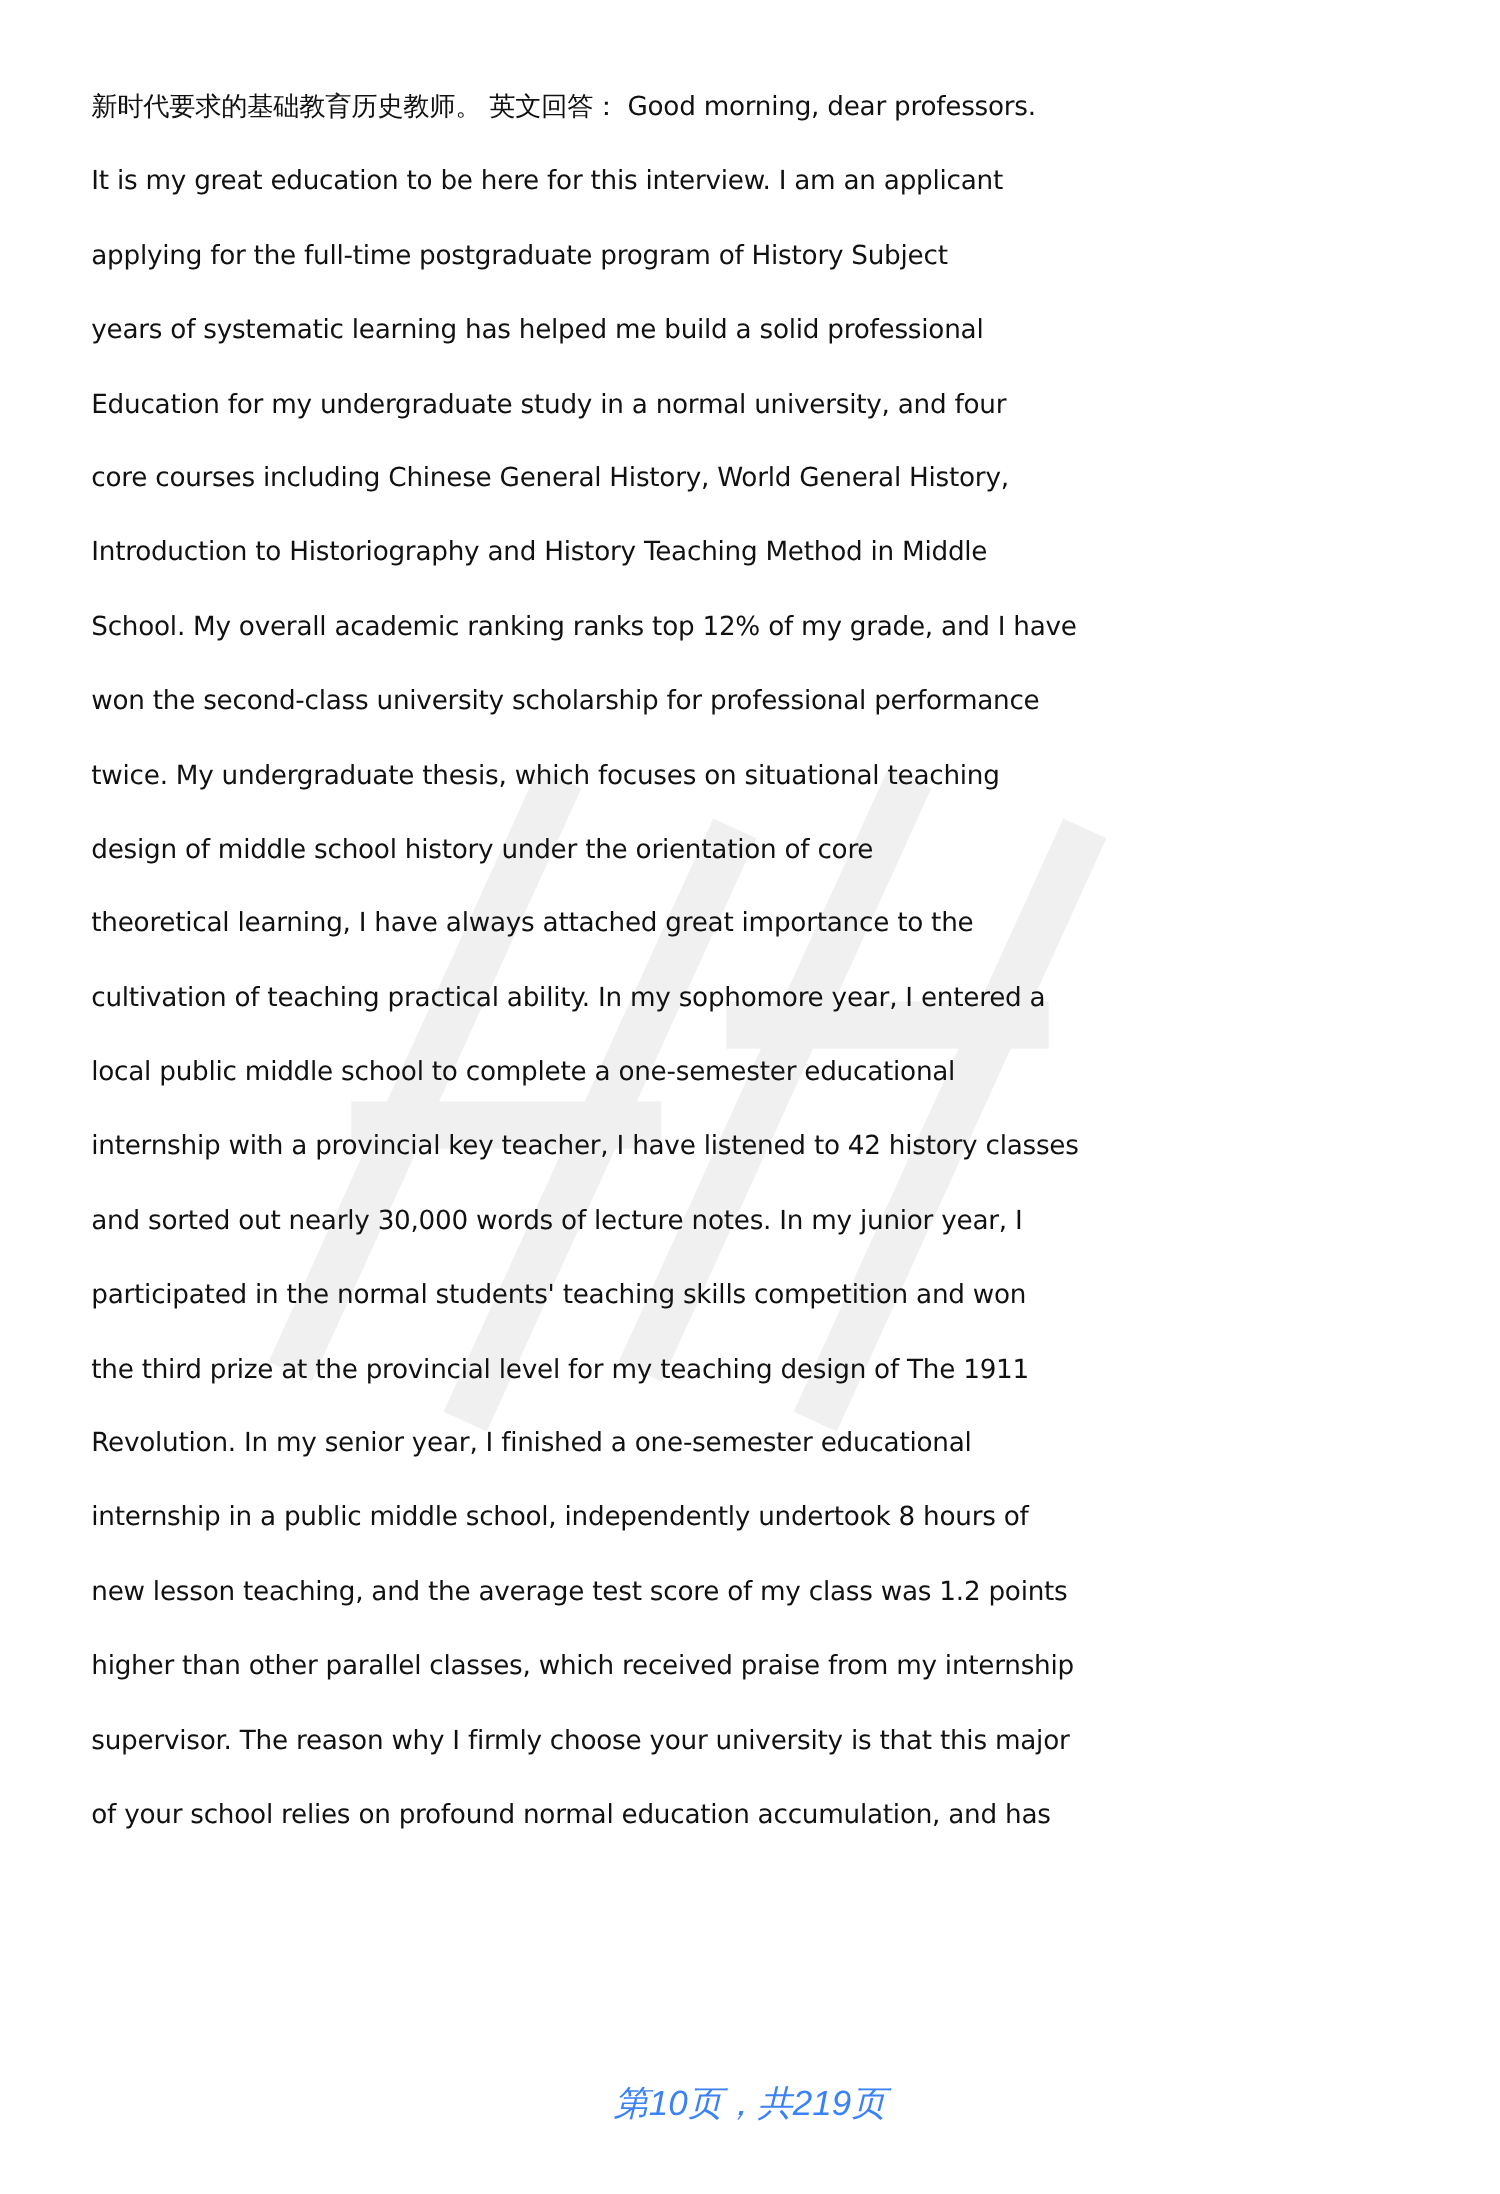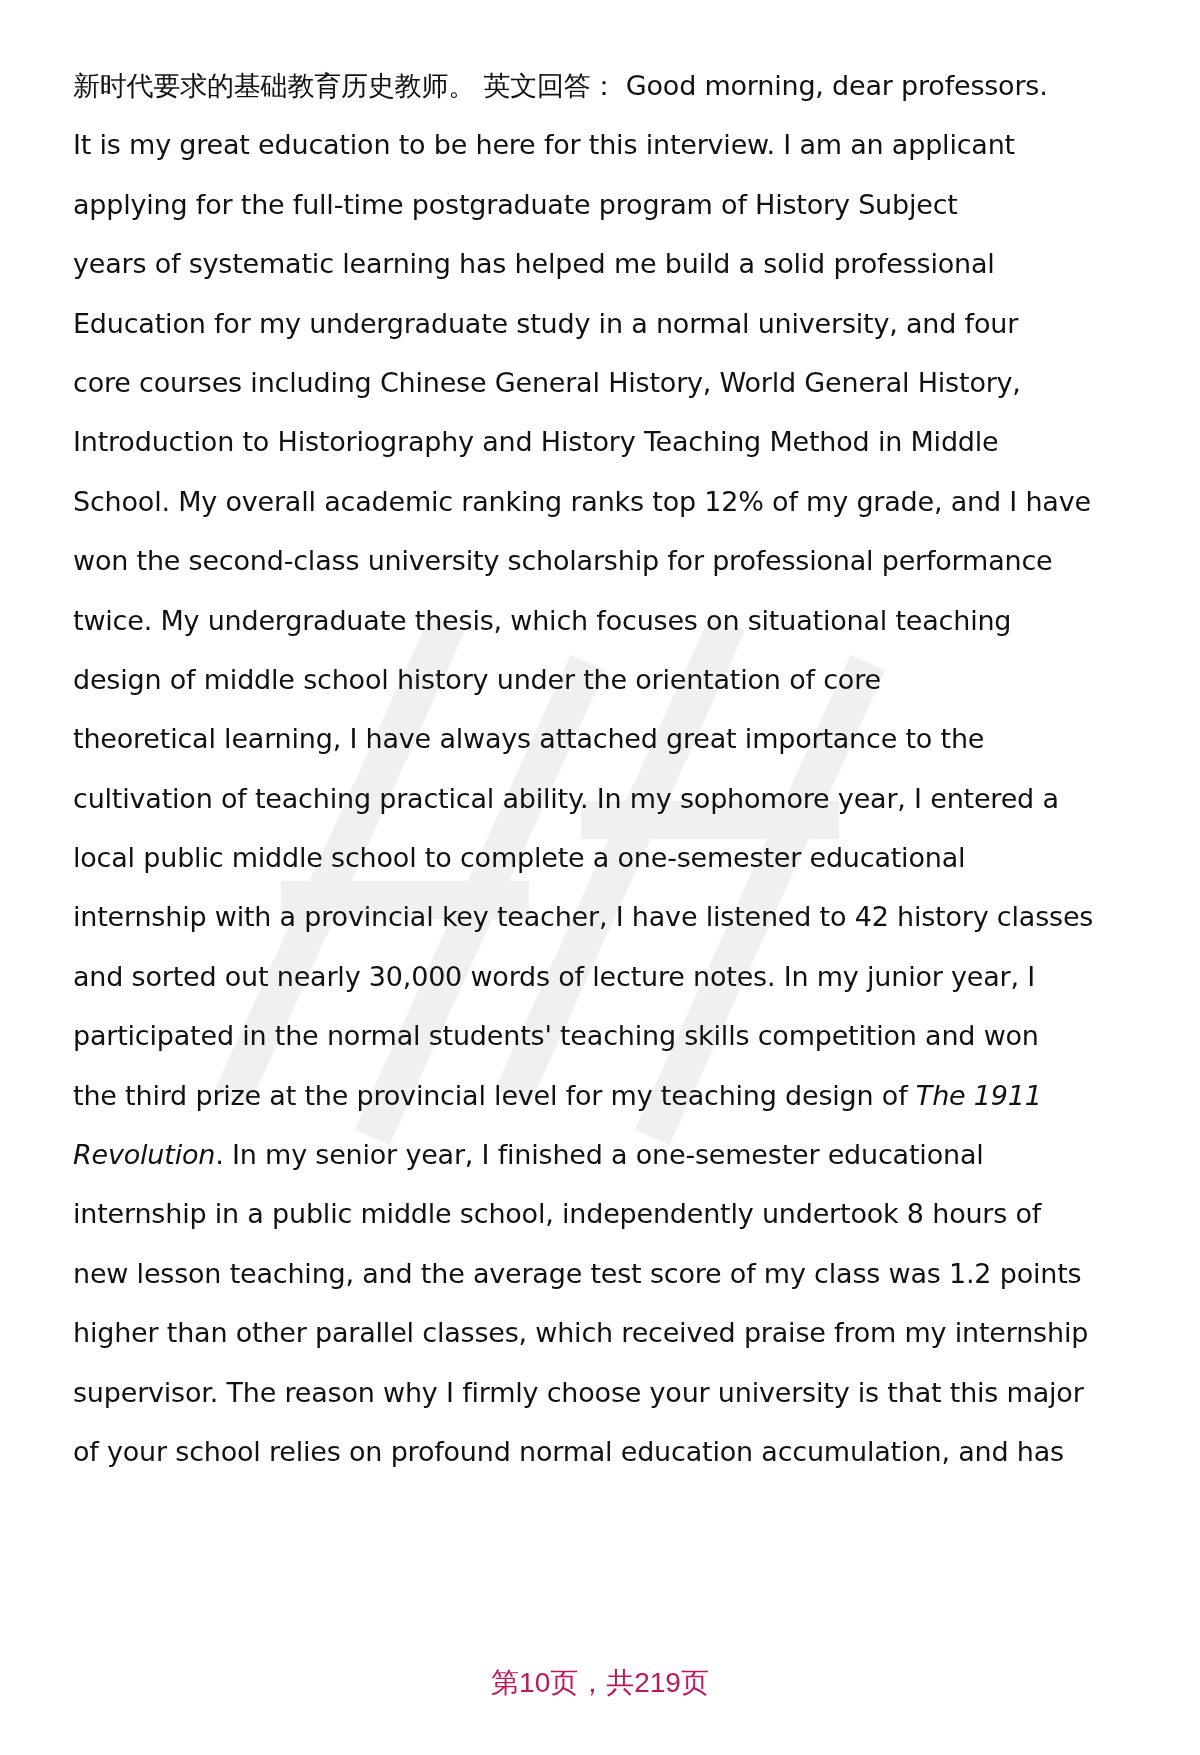--- a/index.html
+++ b/index.html
@@ -30,41 +30,41 @@
       width: 800px;
       height: 640px;
       pointer-events: none;
       opacity: 0.09;
     }
     .body-text {
       position: absolute;
       left: 73px;
       top: 56px;
       width: 1080px;
-      font-size: 27px;
+      font-size: 21px;
       line-height: 59.4px;
       letter-spacing: -0.2px;
       white-space: nowrap;
     }
     .line {
       display: block;
       height: 59.4px;
     }
     .em {
-      font-style: italic;
     }
     .footer {
       position: absolute;
       left: 0;
       width: 1200px;
       top: 1664px;
       text-align: center;
       font-size: 28px;
       font-family: "Liberation Sans", "DejaVu Sans", sans-serif;
-      color: #be185d;
+      color: #3b82f6;
+      font-style: italic;
     }
   </style>
 </head>
 <body>
 
 <div class="page">
 
   <svg class="watermark" viewBox="0 0 800 640">
     <g fill="none" stroke="#666666" stroke-width="38" stroke-linecap="square">
       <path d="M60 560 L260 120"></path>

